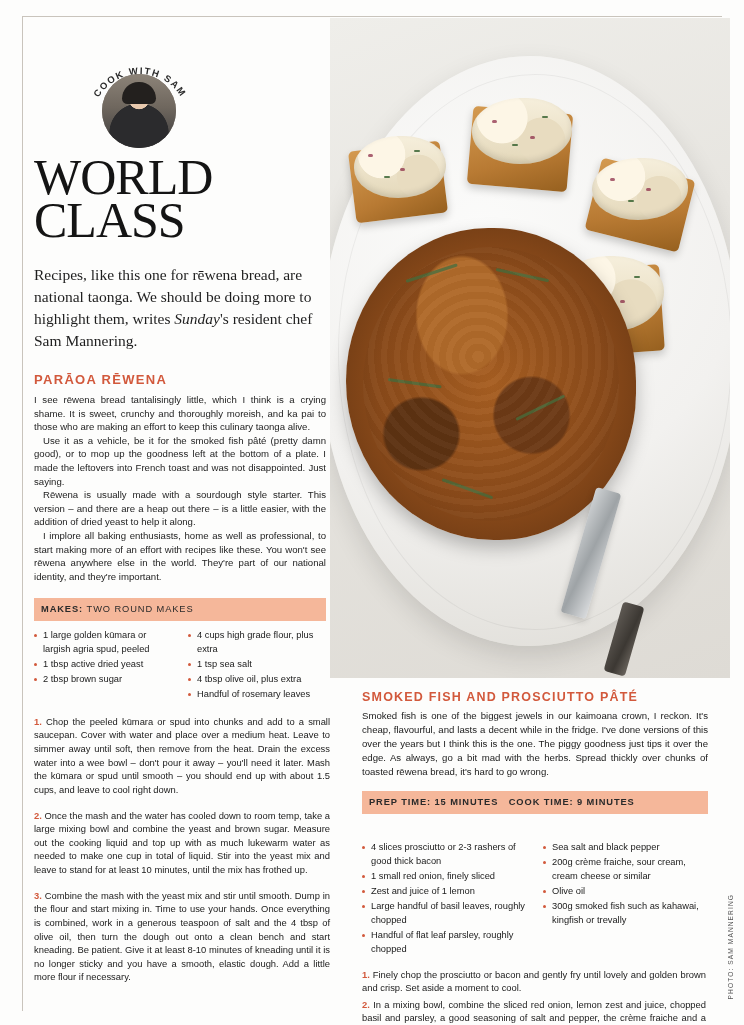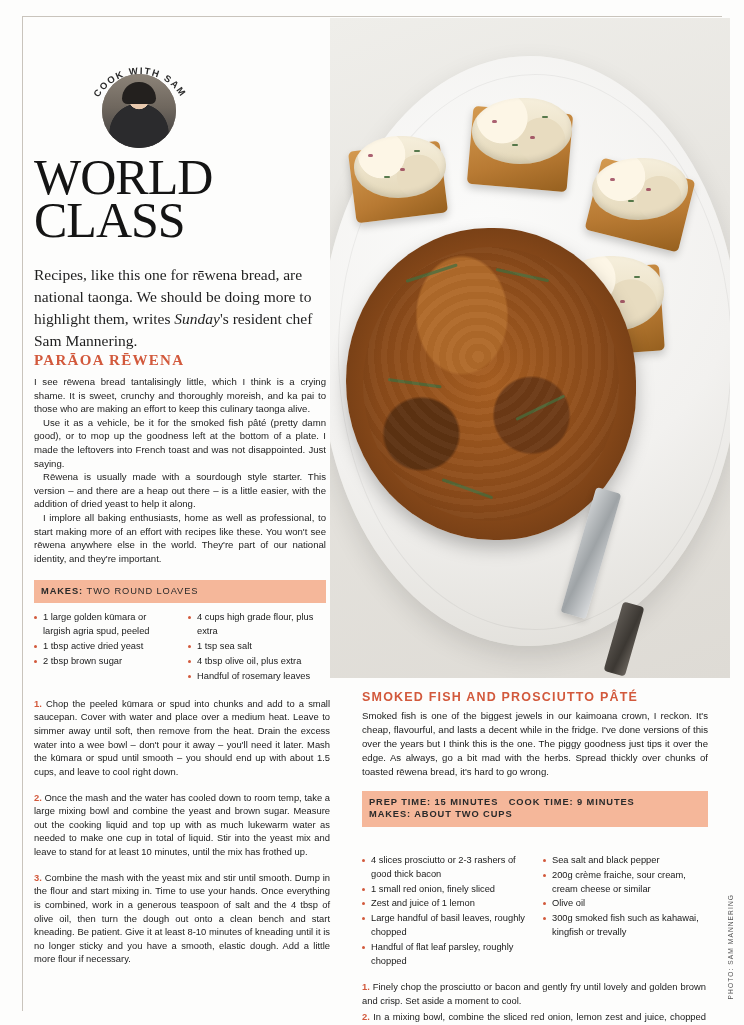--- a/index.html
+++ b/index.html
@@ -82,25 +82,26 @@
     font-size: 15.5px;
     line-height: 1.42;
     color: #1e1e1e;
     margin-top: 22px;
     width: 288px;
   }
   .standfirst em { font-style: italic; }
   .standfirst b { font-weight: 400; }
 
   .section-head {
-    font-family: Liberation Serif, serif;
+    font-family: Liberation Sans, sans-serif;
     font-weight: 700;
-    font-size: 15px;
+    font-size: 13px;
     letter-spacing: 1.3px;
     color: #d2593c;
+    margin-top: 20px;
   }
 
   .body-copy {
     font-size: 9.6px;
     line-height: 1.42;
     color: #232323;
     margin-top: 6px;
     width: 292px;
     text-align: justify;
   }
@@ -365,21 +366,21 @@
     <div class="body-copy">
       <p>I see rēwena bread tantalisingly little, which I think is a crying shame. It is sweet, crunchy and thoroughly moreish, and ka pai to those who are making an effort to keep this culinary taonga alive.</p>
       <p>Use it as a vehicle, be it for the smoked fish pâté (pretty damn good), or to mop up the goodness left at the bottom of a plate. I made the leftovers into French toast and was not disappointed. Just saying.</p>
       <p>Rēwena is usually made with a sourdough style starter. This version – and there are a heap out there – is a little easier, with the addition of dried yeast to help it along.</p>
       <p>I implore all baking enthusiasts, home as well as professional, to start making more of an effort with recipes like these. You won't see rēwena anywhere else in the world. They're part of our national identity, and they're important.</p>
     </div>
 
     <div class="timebar">
       <div class="row2">
         <span class="lab">MAKES:</span>
-        <span class="val">TWO ROUND LOAVES</span>
+        <span class="val">TWO ROUND MAKES</span>
       </div>
     </div>
 
     <div class="ing">
       <ul>
         <li>1 large golden kūmara or largish agria spud, peeled</li>
         <li>1 tbsp active dried yeast</li>
         <li>2 tbsp brown sugar</li>
       </ul>
       <ul>
@@ -402,24 +403,20 @@
     <div class="rsection-head">SMOKED FISH AND PROSCIUTTO PÂTÉ</div>
     <div class="rbody">Smoked fish is one of the biggest jewels in our kaimoana crown, I reckon. It's cheap, flavourful, and lasts a decent while in the fridge. I've done versions of this over the years but I think this is the one. The piggy goodness just tips it over the edge. As always, go a bit mad with the herbs. Spread thickly over chunks of toasted rēwena bread, it's hard to go wrong.</div>
 
     <div class="rtimebar">
       <div>
         <span class="lab">PREP TIME:</span>
         <span class="val">15 MINUTES</span>
         &nbsp;
         <span class="lab">COOK TIME:</span>
         <span class="val">9 MINUTES</span>
-      </div>
-      <div class="row2">
-        <span class="lab">MAKES:</span>
-        <span class="val">ABOUT TWO CUPS</span>
       </div>
     </div>
 
     <div class="ring">
       <ul>
         <li>4 slices prosciutto or 2-3 rashers of good thick bacon</li>
         <li>1 small red onion, finely sliced</li>
         <li>Zest and juice of 1 lemon</li>
         <li>Large handful of basil leaves, roughly chopped</li>
         <li>Handful of flat leaf parsley, roughly chopped</li>

